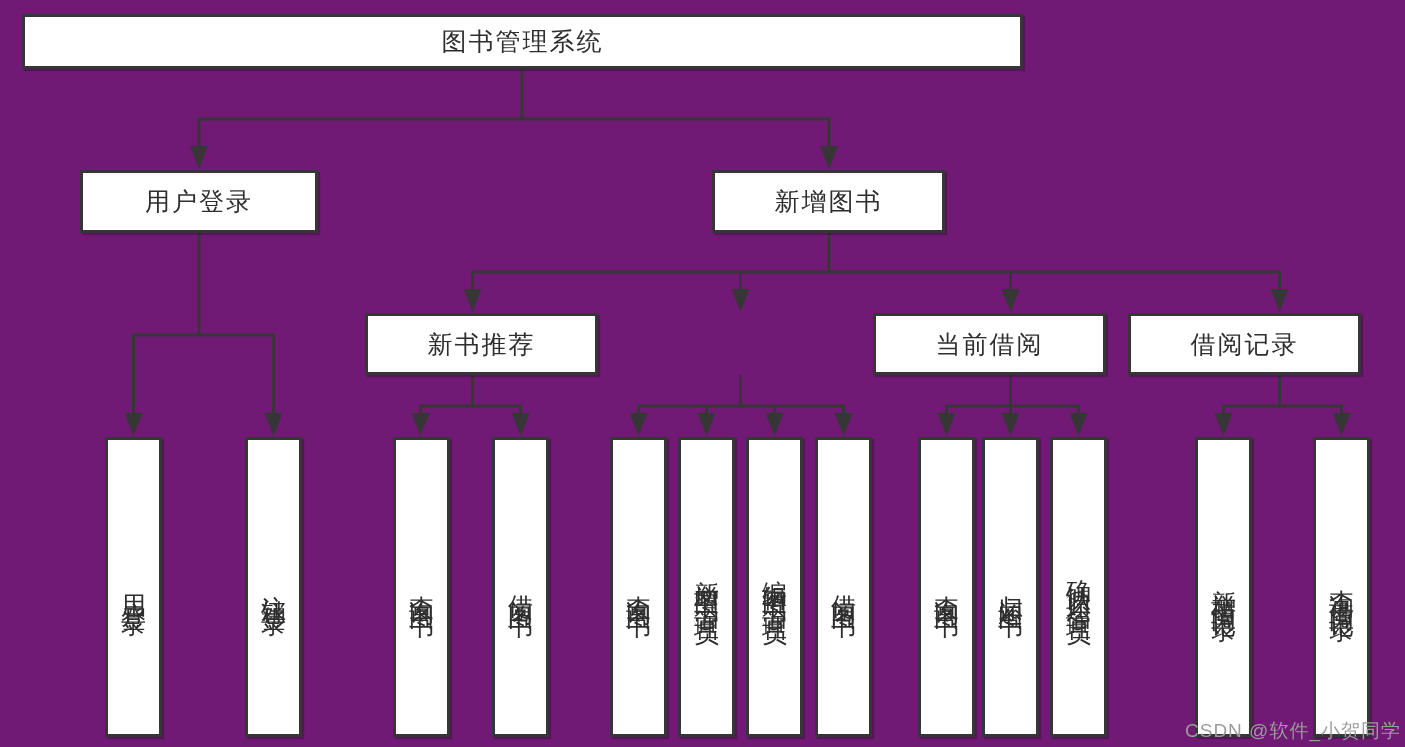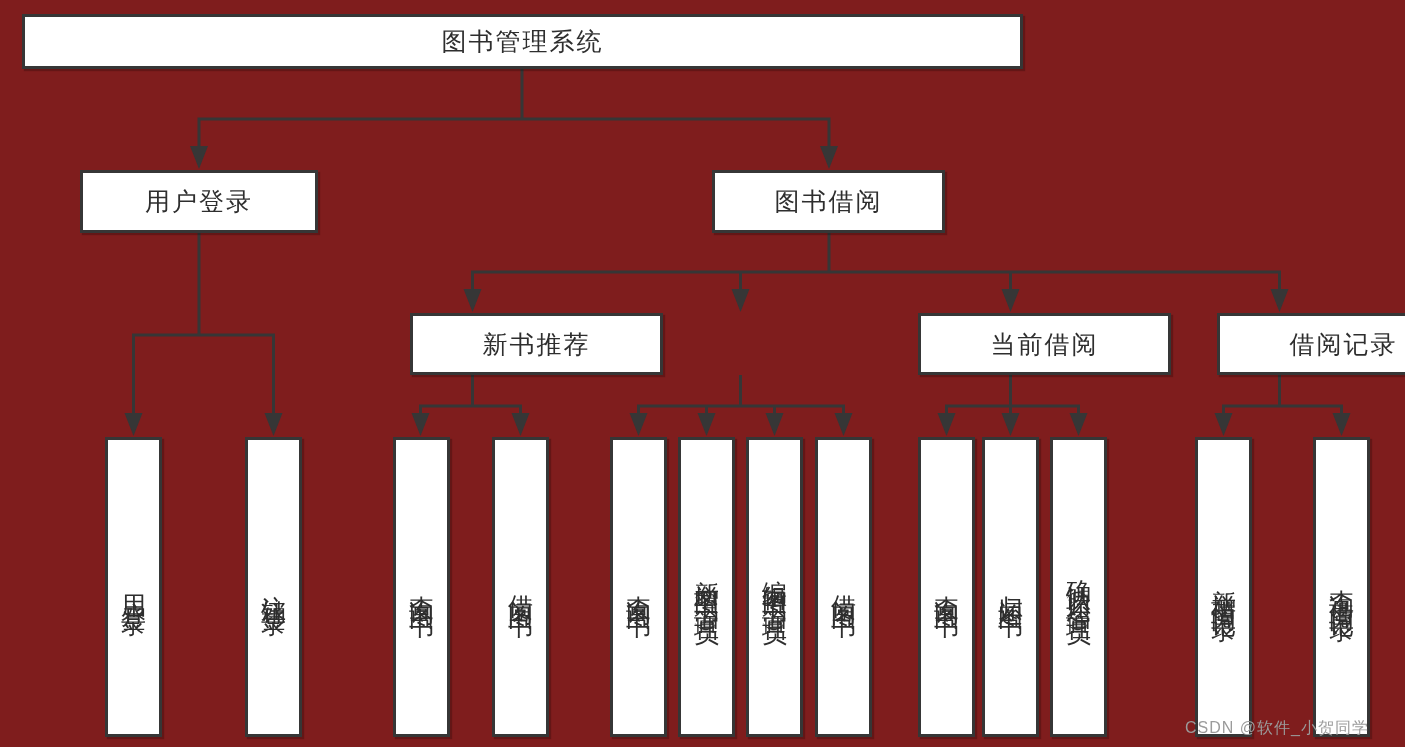--- a/index.html
+++ b/index.html
@@ -5,21 +5,21 @@
   html, body {
     margin: 0;
     padding: 0;
     background: #ffffff;
     font-family: "Liberation Sans", sans-serif;
   }
   .stage {
     position: relative;
     width: 1405px;
     height: 747px;
-    background: #7f1d1d;
+    background: #701a75;
     overflow: hidden;
     text-align: center;
   }
   .connectors {
     position: absolute;
     left: 0; top: 0;
     width: 1405px;
     height: 747px;
   }
   .node {
@@ -32,44 +32,44 @@
     justify-content: center;
     color: #2e2e2e;
     font-size: 25px;
     letter-spacing: 2px;
     box-shadow: 2px 2px 1px rgba(0,0,0,0.22);
     white-space: nowrap;
   }
   .node.root  { left: 22px;  top: 14px;  width: 1001px; height: 55px; }
   .node.lvl2a { left: 80px;  top: 170px; width: 238px;  height: 63px; }
   .node.lvl2b { left: 712px; top: 170px; width: 233px;  height: 63px; }
-  .node.lvl3  { top: 313px; width: 253px; height: 62px; margin-left: 45px; }
+  .node.lvl3  { top: 313px; width: 233px; height: 62px; }
   .node.l3a { left: 365px; }
   .node.l3b { left: 633px; }
   .node.l3c { left: 873px; }
-  .node.l3d { left: 1172px; }
+  .node.l3d { left: 1128px; }
   .node.leaf {
     top: 437px;
     width: 57px;
     height: 300px;
     font-size: 25px;
     letter-spacing: 0;
   }
   .vtext {
     writing-mode: vertical-rl;
     text-orientation: mixed;
     letter-spacing: 6px;
     line-height: 1;
     max-height: 290px;
   }
   .watermark {
     position: absolute;
     left: 1185px;
     top: 718px;
-    font-size: 16px;
+    font-size: 19px;
     letter-spacing: 1px;
     color: #9b9b9b;
     z-index: 5;
     white-space: nowrap;
   }
 </style>
 </head>
 <body>
 
 <div class="stage">
@@ -109,21 +109,21 @@
       <polygon points="1001.5,413 1019.5,413 1010.5,436"></polygon>
       <polygon points="1069.5,413 1087.5,413 1078.5,436"></polygon>
       <polygon points="1214.5,413 1232.5,413 1223.5,436"></polygon>
       <polygon points="1332.5,413 1350.5,413 1341.5,436"></polygon>
     </g>
   </svg>
 
   <div class="node root">图书管理系统</div>
 
   <div class="node lvl2a">用户登录</div>
-  <div class="node lvl2b">图书借阅</div>
+  <div class="node lvl2b">新增图书</div>
 
   <div class="node lvl3 l3a">新书推荐</div>
   <div class="node lvl3 l3c">当前借阅</div>
   <div class="node lvl3 l3d">借阅记录</div>
 
   <div class="node leaf" style="left:105px">
     <span class="vtext">用户登录</span>
   </div>
   <div class="node leaf" style="left:245px">
     <span class="vtext">注销登录</span>

